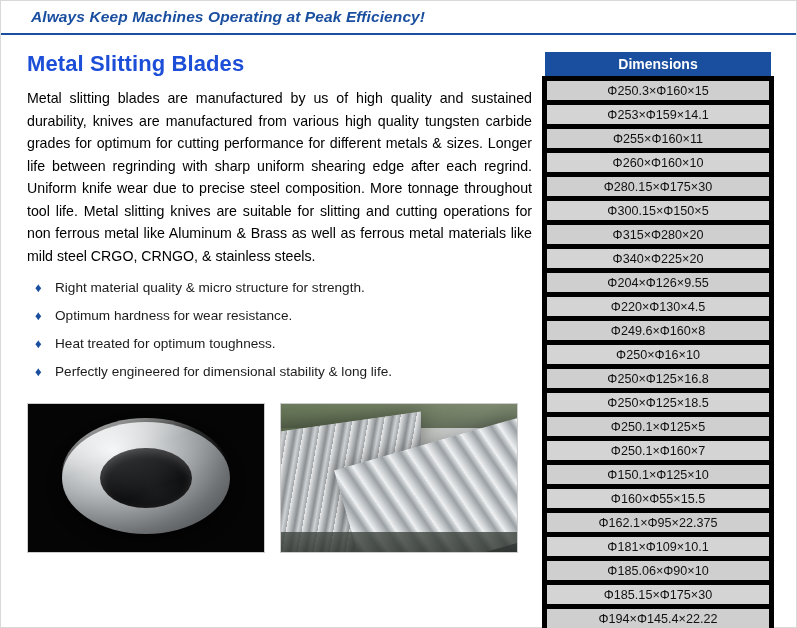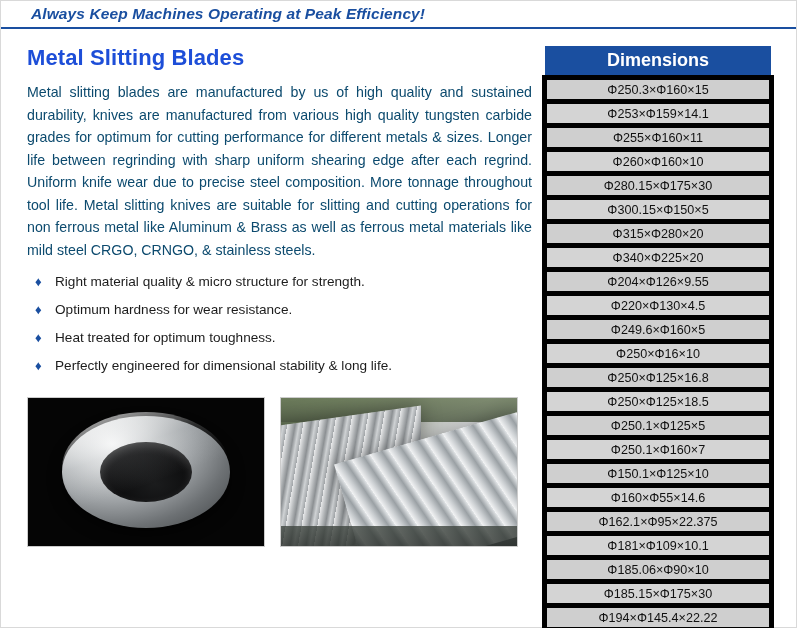--- a/index.html
+++ b/index.html
@@ -16,21 +16,21 @@
   }
   .page {
     position: relative;
     width: 797px;
     height: 628px;
     box-sizing: border-box;
     border: 1px solid #d9d9d9;
     background: #ffffff;
   }
   .banner {
-    height: 28px;
+    height: 34px;
     background: #ffffff;
     border-bottom: 2px solid #1a4fa0;
     display: flex;
     align-items: center;
     padding-left: 30px;
     box-sizing: border-box;
   }
   .banner-text {
     color: #1a4fa0;
     font-style: italic;
@@ -55,21 +55,21 @@
   h1.title {
     font-size: 22px;
     font-weight: bold;
     color: #1d4ed8;
     margin: 6px 0 10px 0;
     letter-spacing: 0.1px;
   }
   .body-text {
     font-size: 14.2px;
     line-height: 22.5px;
-    color: #0c4a6e;
+    color: #000000;
     text-align: justify;
     margin: 0 0 12px 0;
   }
   ul.features {
     list-style: none;
     margin: 4px 0 0 0;
     padding: 0;
   }
   ul.features li {
     position: relative;
@@ -183,21 +183,21 @@
   }
   table.dims {
     border-collapse: collapse;
     width: 232px;
     font-size: 12.6px;
   }
   table.dims th {
     background: #1a4fa0;
     color: #ffffff;
     font-weight: bold;
-    font-size: 18px;
+    font-size: 14px;
     padding: 4px 0;
     text-align: center;
     border: 1px solid #ffffff;
   }
   table.dims td {
     background: #d4d4d4;
     color: #111;
     text-align: center;
     padding: 2.5px 0;
     border: 5px solid #000000;
@@ -288,42 +288,42 @@
           <tr>
               <td>Φ340×Φ225×20</td>
             </tr>
           <tr>
               <td>Φ204×Φ126×9.55</td>
             </tr>
           <tr>
               <td>Φ220×Φ130×4.5</td>
             </tr>
           <tr>
-              <td>Φ249.6×Φ160×5</td>
+              <td>Φ249.6×Φ160×8</td>
             </tr>
           <tr>
               <td>Φ250×Φ16×10</td>
             </tr>
           <tr>
               <td>Φ250×Φ125×16.8</td>
             </tr>
           <tr>
               <td>Φ250×Φ125×18.5</td>
             </tr>
           <tr>
               <td>Φ250.1×Φ125×5</td>
             </tr>
           <tr>
               <td>Φ250.1×Φ160×7</td>
             </tr>
           <tr>
               <td>Φ150.1×Φ125×10</td>
             </tr>
           <tr>
-              <td>Φ160×Φ55×14.6</td>
+              <td>Φ160×Φ55×15.5</td>
             </tr>
           <tr>
               <td>Φ162.1×Φ95×22.375</td>
             </tr>
           <tr>
               <td>Φ181×Φ109×10.1</td>
             </tr>
           <tr>
               <td>Φ185.06×Φ90×10</td>
             </tr>

